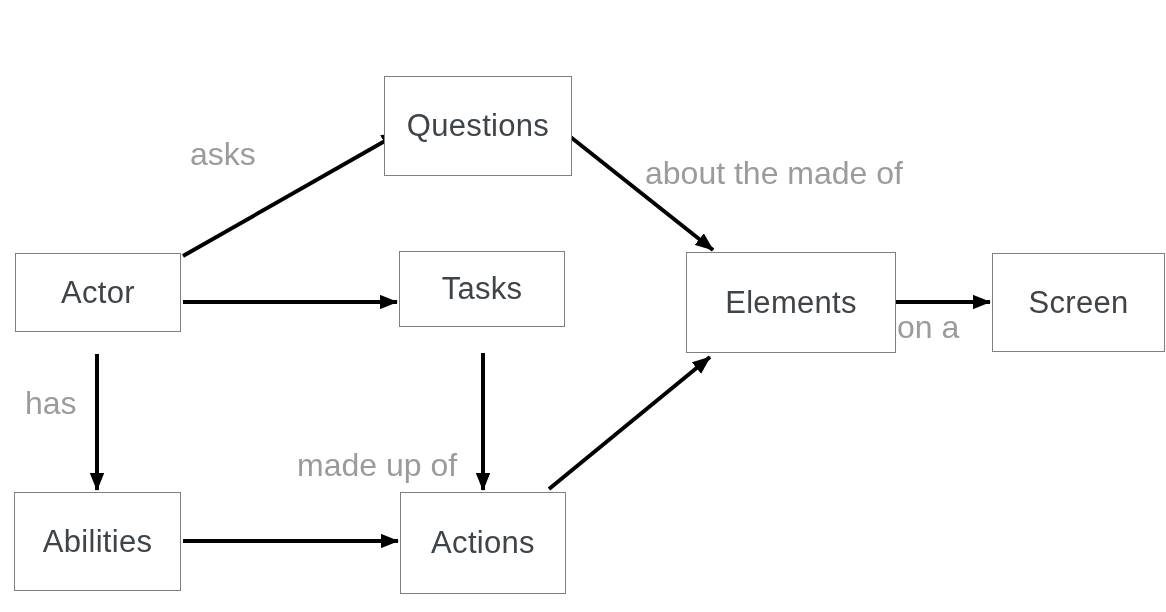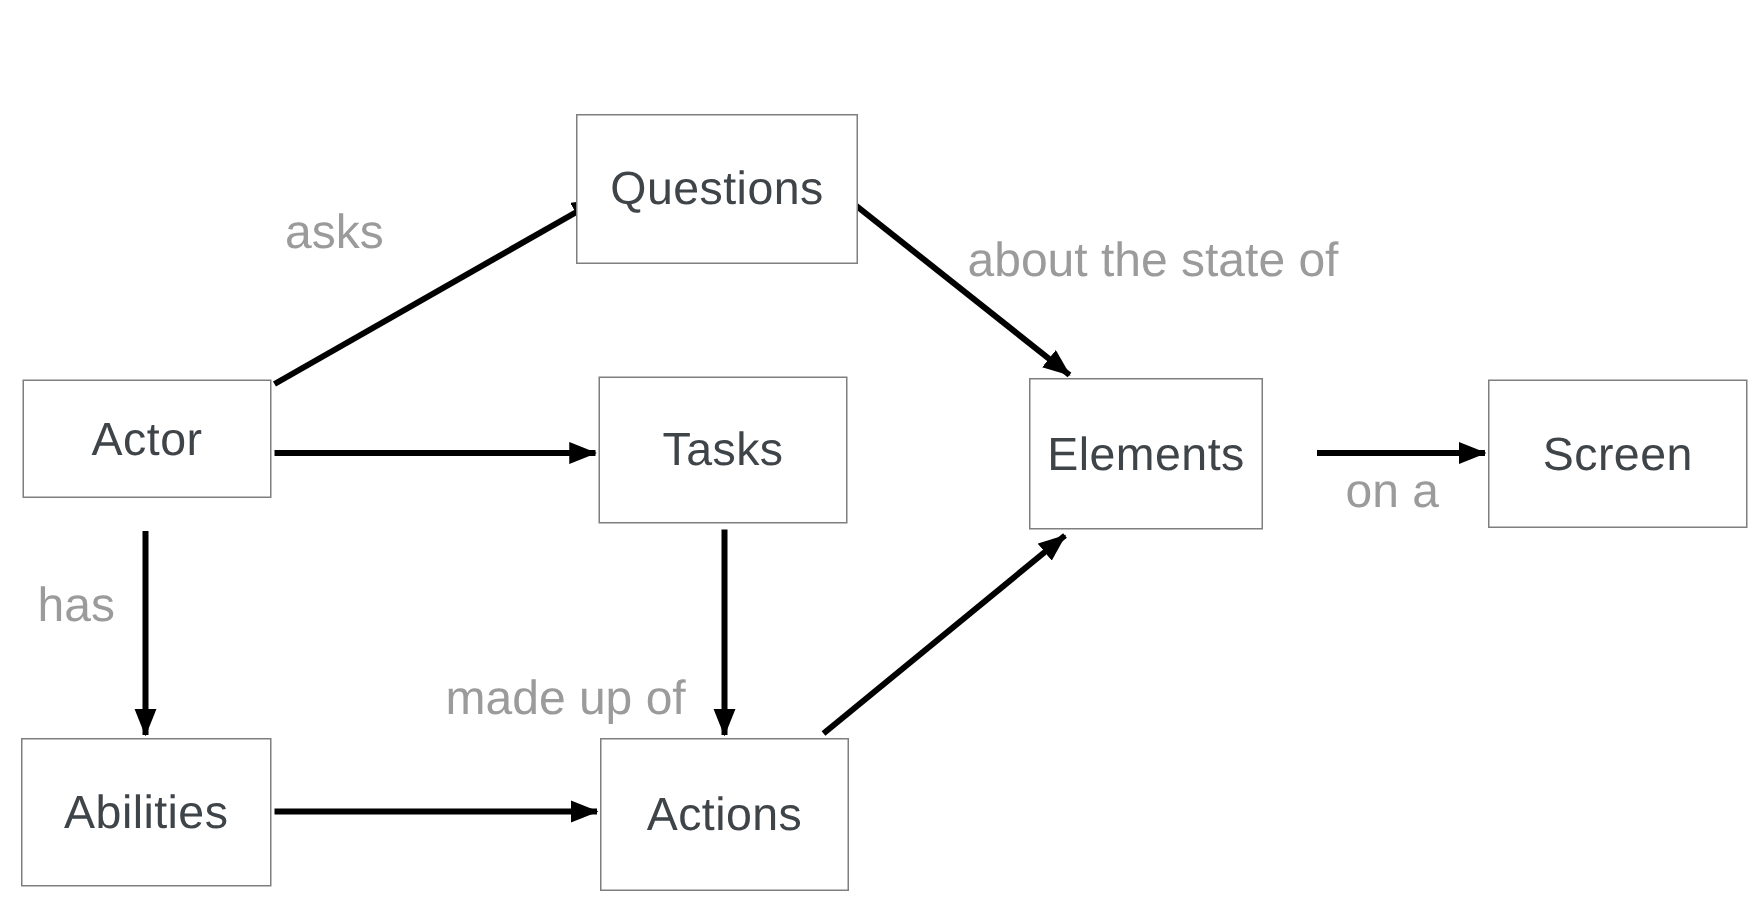--- a/index.html
+++ b/index.html
@@ -66,43 +66,43 @@
   </svg>
 
   <div class="node" style="left:384px; top:30px;  width:188px; height:100px;margin-top:46px;">
     <span>Questions</span>
   </div>
 
   <div class="node" style="left:15px;  top:253px; width:166px; height:79px;">
     <span>Actor</span>
   </div>
 
-  <div class="node" style="left:399px; top:251px; width:166px; height:98px;">
+  <div class="node" style="left:399px; top:251px; width:166px; height:76px;">
     <span>Tasks</span>
   </div>
 
-  <div class="node" style="left:686px; top:252px; width:156px; height:101px;text-align:right;">
+  <div class="node" style="left:686px; top:252px; width:210px; height:101px;text-align:right;">
     <span>Elements</span>
   </div>
 
   <div class="node" style="left:992px; top:253px; width:173px; height:99px;">
     <span>Screen</span>
   </div>
 
   <div class="node" style="left:14px;  top:492px; width:167px; height:99px;">
     <span>Abilities</span>
   </div>
 
   <div class="node" style="left:400px; top:492px; width:166px; height:102px;">
     <span>Actions</span>
   </div>
 
   <div class="edge-label" style="left:190px; top:138px;">asks</div>
 
-  <div class="edge-label" style="left:645px; top:157px;">about the state of</div>
+  <div class="edge-label" style="left:645px; top:157px;">about the made of</div>
 
 
   <div class="edge-label" style="left:25px;  top:387px;">has</div>
 
   <div class="edge-label" style="left:297px; top:405px;margin-top:44px;">made up of</div>
 
 
 
   <div class="edge-label" style="left:897px; top:311px;">on a</div>
 

